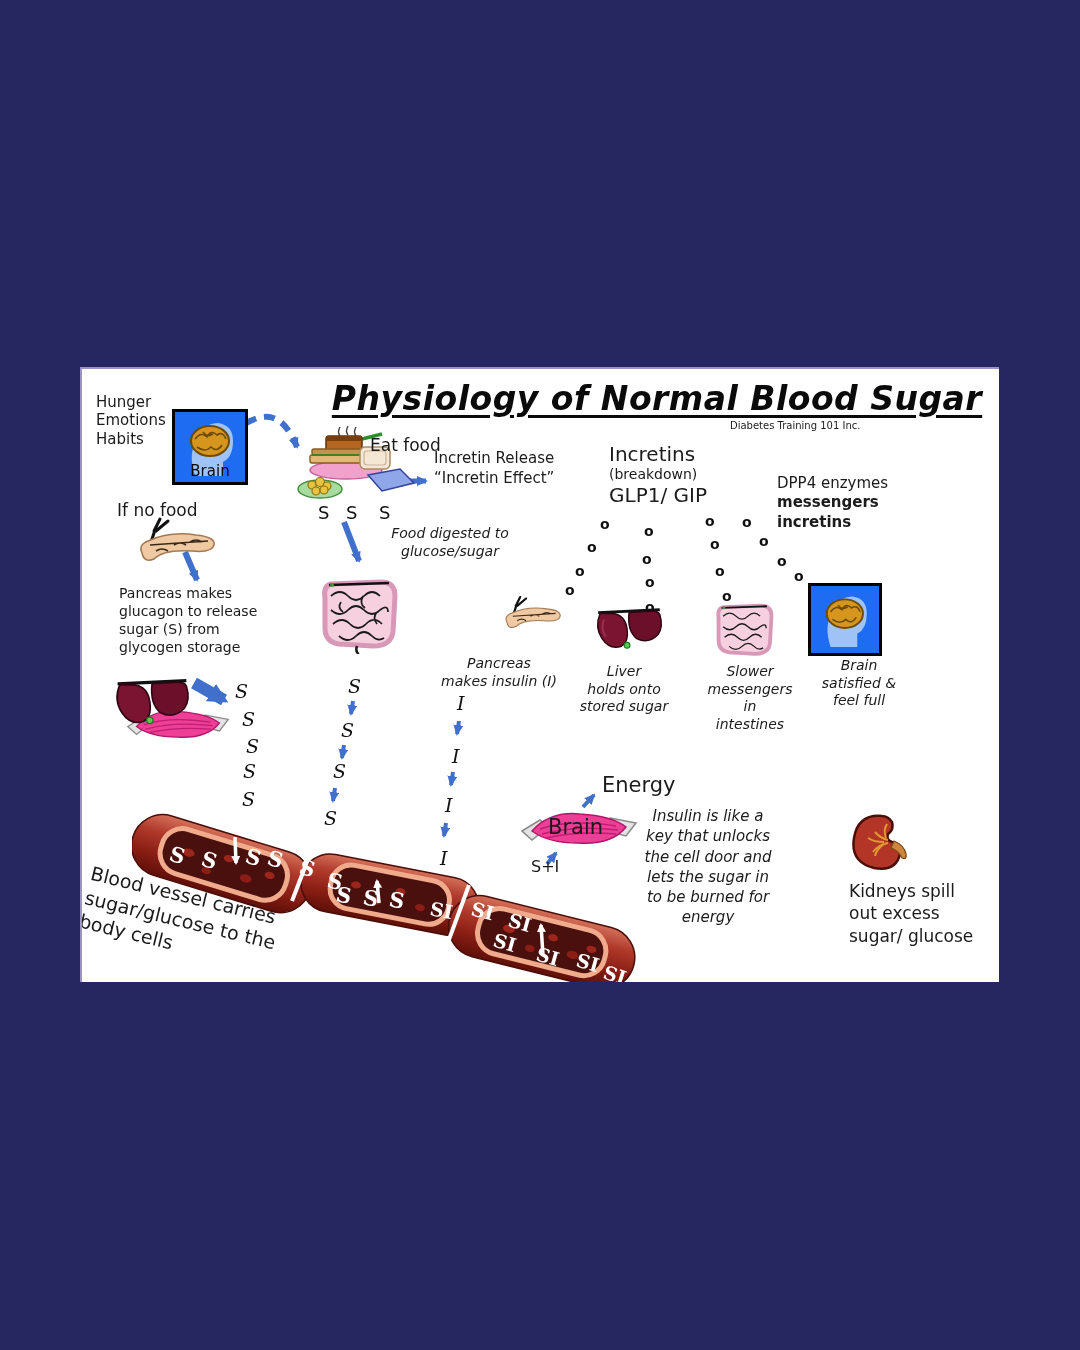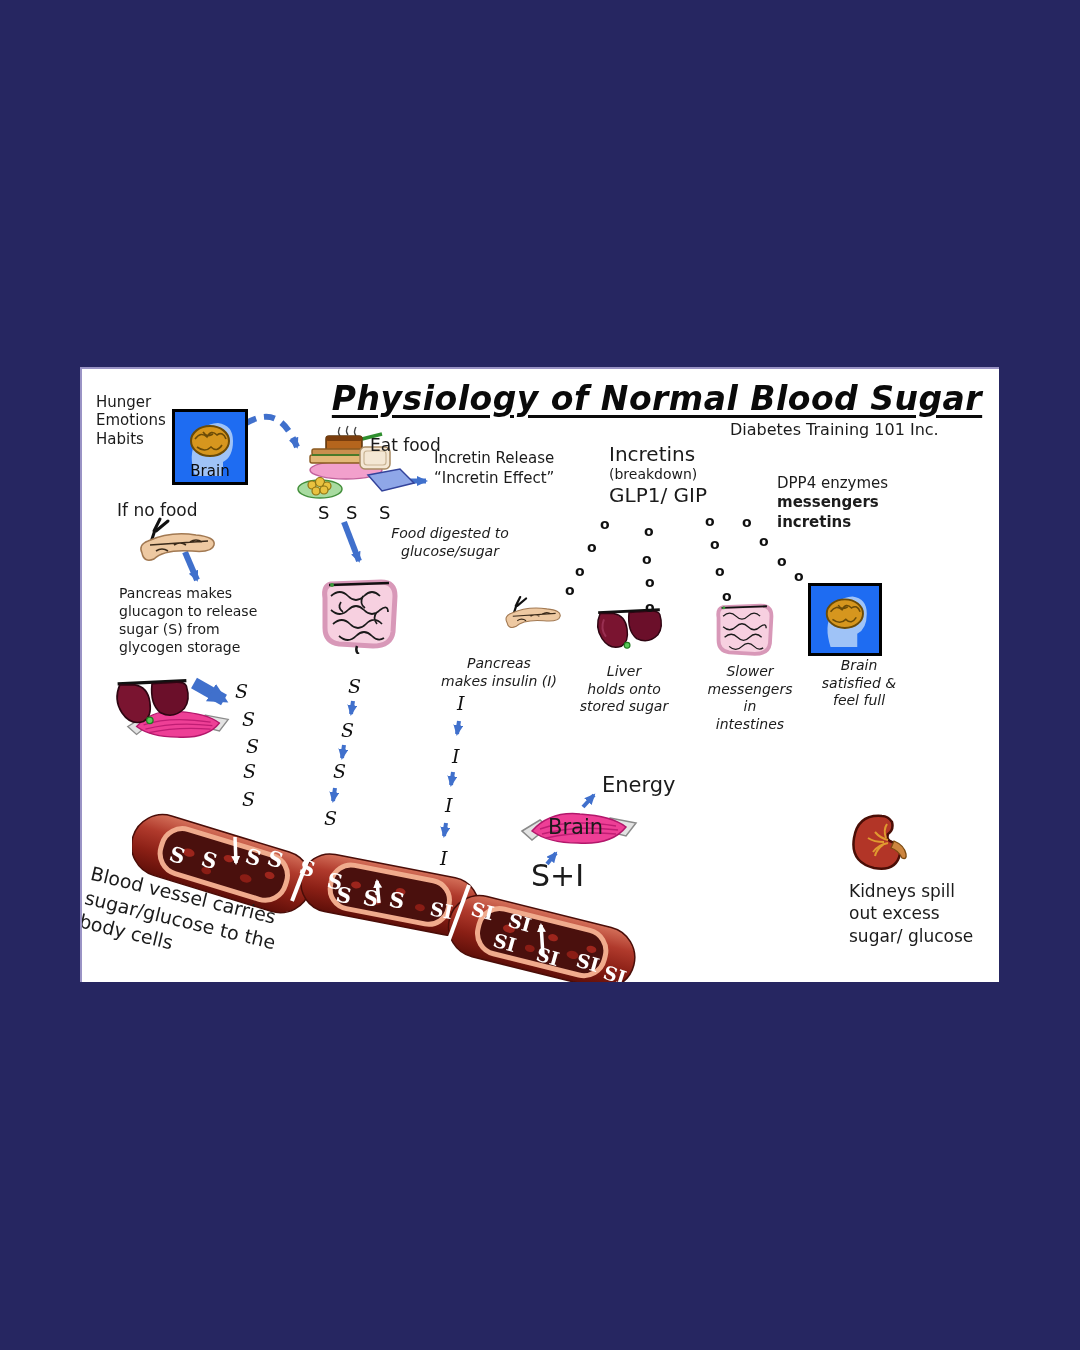--- a/index.html
+++ b/index.html
@@ -4,22 +4,22 @@
 <style>
   html,body{margin:0;padding:0;background:#262661;}
   .stage{position:relative;width:1080px;height:1350px;background:#262661;overflow:hidden;
          font-family:"DejaVu Sans",sans-serif;}
   .card{position:absolute;left:80px;top:367px;width:917px;height:613px;background:#ffffff;
         border-left:2px solid #9a93c5;border-top:2px solid #9a93c5;overflow:hidden;}
   .t{position:absolute;white-space:pre-line;color:#1b1b1b;line-height:1.25;}
   .ctr{text-align:center;font-style:italic;}
   .title{font-size:33px;font-weight:bold;letter-spacing:.5px;
          text-decoration:underline;text-decoration-thickness:3px;text-underline-offset:5px;color:#0a0a0a;}
-  .credit{font-size:16px;}
-  .sz14{font-size:14px;} .sz15{font-size:15px;} .sz17{font-size:17px;} .sz20{font-size:20px;} .sz21{font-size:21px;} .sz22{font-size:30px;}
+  .credit{font-size:10px;}
+  .sz14{font-size:14px;} .sz15{font-size:15px;} .sz17{font-size:17px;} .sz20{font-size:20px;} .sz21{font-size:21px;} .sz22{font-size:16px;}
   .bold{font-weight:bold;}
   .letter{position:absolute;font-family:"DejaVu Serif",serif;font-style:italic;
           font-size:19px;color:#101010;}
   .toplet{position:absolute;font-size:18px;color:#101010;}
   .odot{position:absolute;font-size:14px;font-weight:bold;color:#101010;}
   .abs{position:absolute;}
   .brainbox{position:absolute;background:#1e6cf2;border:3px solid #000;}
   .brainlabel{position:absolute;left:0;right:0;bottom:2px;text-align:center;
               font-size:15px;color:#0a0a0a;}
   .vcaption{position:absolute;left:12px;top:492px;font-size:19px;color:#1b1b1b;line-height:1.3;
@@ -311,20 +311,26 @@
   <span class="letter" style="left:242px;top:438px;">S</span>
 
   <span class="letter" style="left:375px;top:323px;">I</span>
   <span class="letter" style="left:370px;top:376px;">I</span>
   <span class="letter" style="left:363px;top:425px;">I</span>
   <span class="letter" style="left:358px;top:478px;">I</span>
 
   <div class="t sz21" style="left:520px;top:403px;">Energy</div>
   <div class="t sz21" style="left:466px;top:445px;">Brain</div>
   <div class="t sz22" style="left:449px;top:488px;">S+I</div>
+  <div class="t sz15 ctr" style="left:550px;top:437px;width:152px;line-height:1.35;">Insulin is like a
+key that unlocks
+the cell door and
+lets the sugar in
+to be burned for
+energy</div>
   <div class="t sz17" style="left:767px;top:511px;line-height:1.32;">Kidneys spill
 out excess
 sugar/ glucose</div>
 
   <div class="vcaption">Blood vessel carries
 sugar/glucose to the
 body cells</div>
 
 </div>
 </div>

